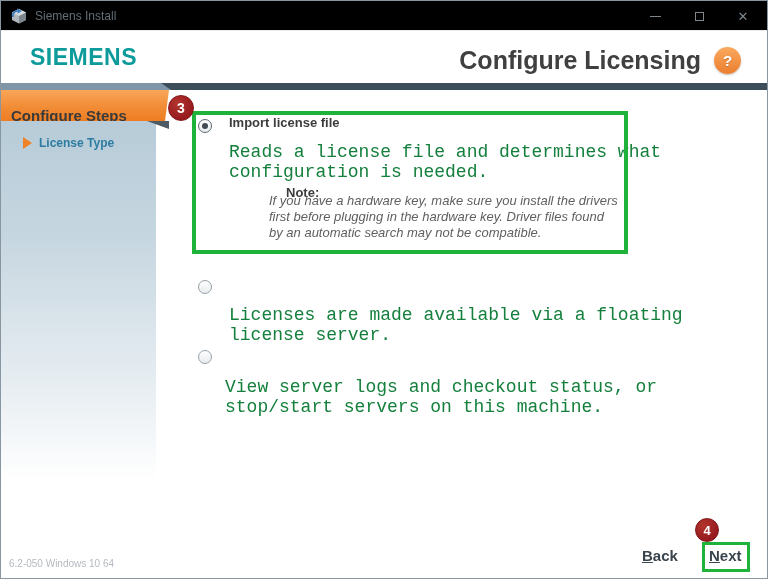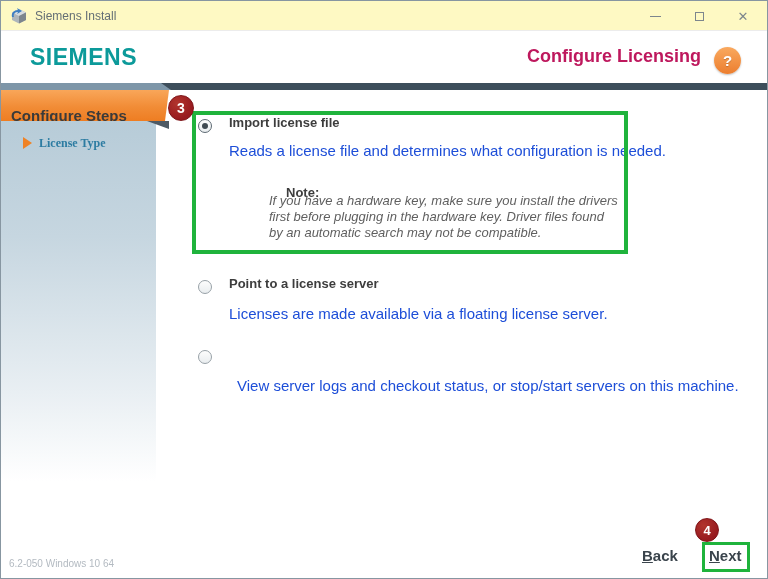--- a/index.html
+++ b/index.html
@@ -12,21 +12,21 @@
     position: relative;
     width: 768px; height: 579px;
     background: #ffffff;
     border: 1px solid #8796a1;
     overflow: hidden;
   }
 
   
   .titlebar {
     position: absolute; left: 0; top: 0; width: 100%; height: 30px;
-    background: #fef9c3; border-bottom: 1px solid #ececec; text-align: right;
+    background: #000000; border-bottom: 1px solid #ececec; text-align: right;
   }
   .app-icon { position: absolute; left: 10px; top: 7px; width: 17px; height: 17px; }
   .titlebar-text {
     position: absolute; left: 34px; top: 0; line-height: 30px;
     font-size: 12px; color: #646e75;
   }
   .win-controls { position: absolute; right: 2px; top: 0; height: 30px; display: flex; }
   .win-btn {
     width: 44px; height: 30px; display: flex; align-items: center; justify-content: center;
     color: #7d868d; font-size: 13px; cursor: default;
@@ -37,21 +37,21 @@
 
   
   .header { position: absolute; left: 0; top: 31px; width: 100%; height: 64px; background: #fff; border-radius: 20px; }
   .brand {
     position: absolute; left: 29px; top: 12px;
     font-size: 23px; font-weight: bold; letter-spacing: 0.5px;
     color: #0c9a9a;
   }
   .page-title {
     position: absolute; right: 66px; top: 14px;
-    font-size: 18px; font-weight: bold; color: #be185d;
+    font-size: 25px; font-weight: bold; color: #404040;
   }
   .help-btn {
     position: absolute; left: 713px; top: 15px;
     width: 27px; height: 27px; border-radius: 50%;
     background: linear-gradient(#f9a95f, #ec7e2f);
     box-shadow: 0 1px 2px rgba(0,0,0,0.25);
     color: #ffffff; font-size: 15px; font-weight: bold;
     display: flex; align-items: center; justify-content: center;
     text-shadow: 0 1px 1px rgba(0,0,0,0.2);
   }
@@ -79,21 +79,21 @@
     padding-left: 10px; font-size: 15px; font-weight: bold; color: #3a3a3a; margin-top: 20px;
   }
   .steps-tab-fold {
     position: absolute; left: 146px; top: 120px;
     width: 0; height: 0;
     border-top: 8px solid #4e5a64;
     border-left: 22px solid transparent;
   }
   .sidebar-item {
     position: absolute; left: 0; top: 131px; width: 155px; height: 22px;
-    display: flex; align-items: center; cursor: pointer; font-family: Liberation Serif, serif;
+    display: flex; align-items: center; cursor: pointer;
   }
   .tri-icon {
     width: 0; height: 0; margin-left: 22px;
     border-left: 9px solid #ef8226;
     border-top: 6px solid transparent;
     border-bottom: 6px solid transparent;
   }
   .sidebar-item-label {
     margin-left: 7px; font-size: 12px; font-weight: bold; color: #2d7ca2;
   }
@@ -101,21 +101,21 @@
   
   .radio {
     position: absolute; width: 14px; height: 14px; border-radius: 50%;
     border: 1px solid #98a1a7; background: linear-gradient(#fdfdfd, #e9edef);
   }
   .radio.selected { border-color: #5d6a73; display: flex; align-items: center; justify-content: center; }
   .radio.selected::after {
     content: ""; width: 6px; height: 6px; border-radius: 50%; background: #3f4a52;
   }
   .opt-label { position: absolute; font-size: 13px; font-weight: bold; color: #3d3d3d; }
-  .opt-desc  { position: absolute; font-size: 15px; color: #1d4ed8; }
+  .opt-desc  { position: absolute; font-size: 18px; color: #15803d; font-family: Liberation Mono, monospace; }
   .note-title { position: absolute; font-size: 13px; font-weight: bold; color: #3d3d3d; }
   .note-text  { position: absolute; width: 352px; font-size: 13px; font-style: italic; color: #5f5f5f; line-height: 16px; }
 
   
   .hl-box { position: absolute; border: 4px solid #1fb33c; background: transparent; }
   .hl-box-1 { left: 191px; top: 110px; width: 436px; height: 143px; }
   .hl-box-2 { left: 701px; top: 541px; width: 48px; height: 30px; border-width: 3px; }
   .badge {
     position: absolute; border-radius: 50%;
     background: radial-gradient(circle at 35% 30%, #b1342d, #971a1f 70%);
@@ -184,25 +184,24 @@
     <span class="sidebar-item-label">License Type</span>
   </div>
 
   <div class="radio selected" style="left:197px; top:118px;"></div>
   <span class="opt-label" style="left:228px; top:114px;">Import license file</span>
   <span class="opt-desc" style="left:228px; top:141px;">Reads a license file and determines what configuration is needed.</span>
   <span class="note-title" style="left:285px; top:184px;">Note:</span>
   <span class="note-text" style="left:268px; top:192px;">If you have a hardware key, make sure you install the drivers first before plugging in the hardware key. Driver files found by an automatic search may not be compatible.</span>
 
   <div class="radio" style="left:197px; top:279px;"></div>
-  <span class="opt-label" style="left:228px; top:275px;">Point to a license server</span>
   <span class="opt-desc" style="left:228px; top:304px;">Licenses are made available via a floating license server.</span>
 
   <div class="radio" style="left:197px; top:349px;"></div>
-  <span class="opt-desc" style="left:236px; top:376px;">View server logs and checkout status, or stop/start servers on this machine.</span>
+  <span class="opt-desc" style="left:224px; top:376px;">View server logs and checkout status, or stop/start servers on this machine.</span>
 
   <div class="hl-box hl-box-1"></div>
   <div class="badge badge-3">3</div>
   <div class="hl-box hl-box-2"></div>
   <div class="badge badge-4">4</div>
 
   <span class="footer-link back-link"><span class="initial">B</span><span>ack</span></span>
   <span class="footer-link next-link"><span class="initial">N</span><span>ext</span></span>
   <span class="version-text">6.2-050  Windows 10 64</span>
 

